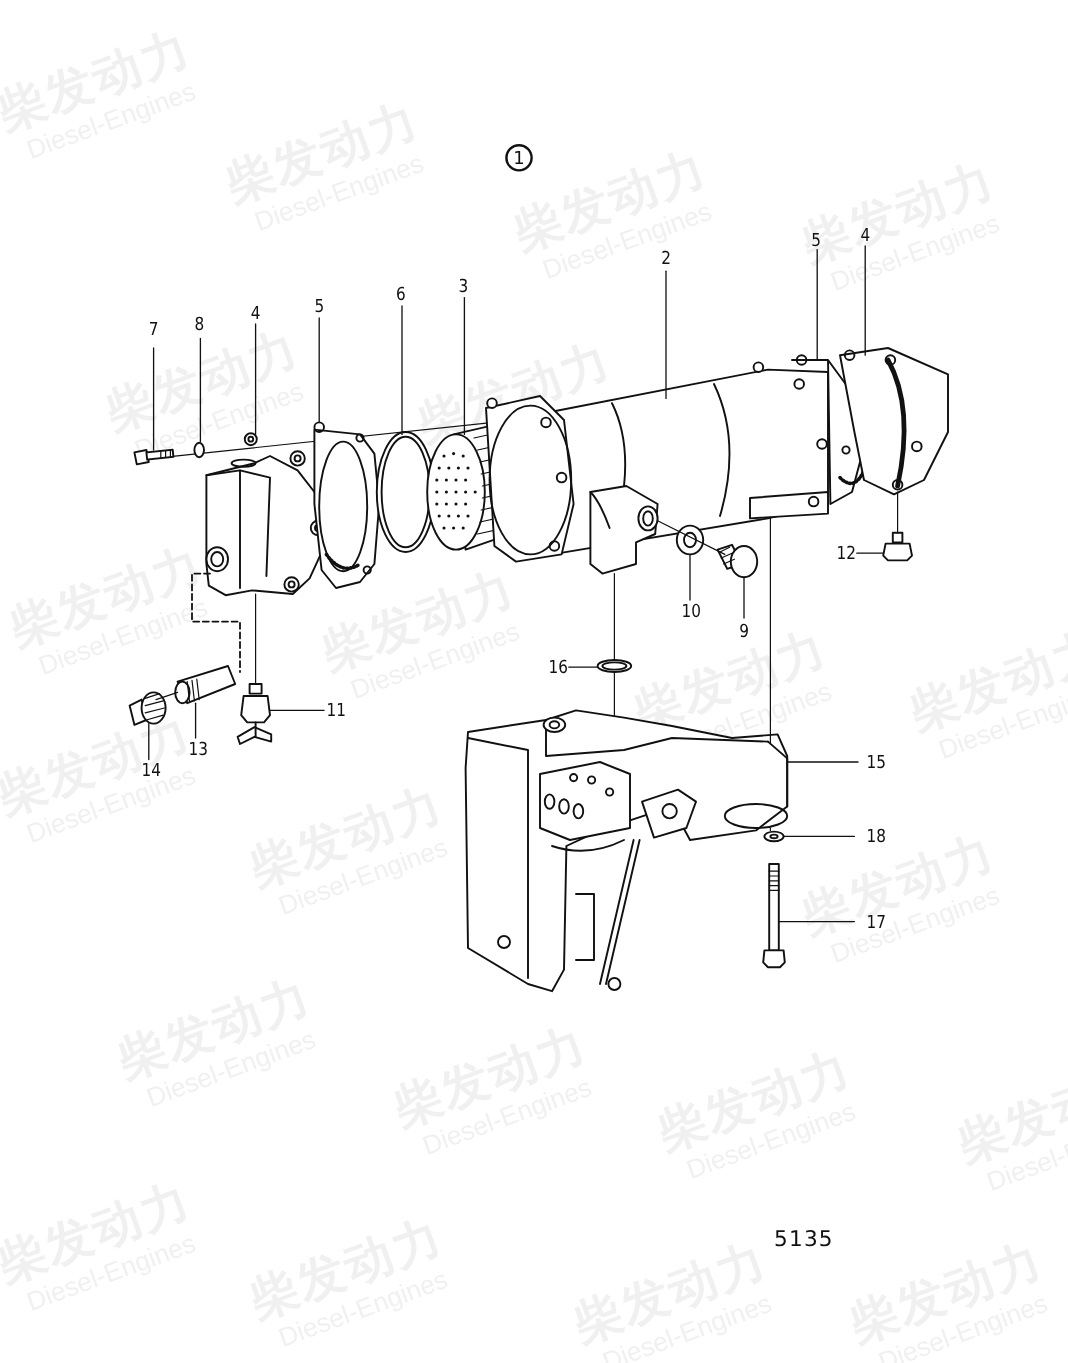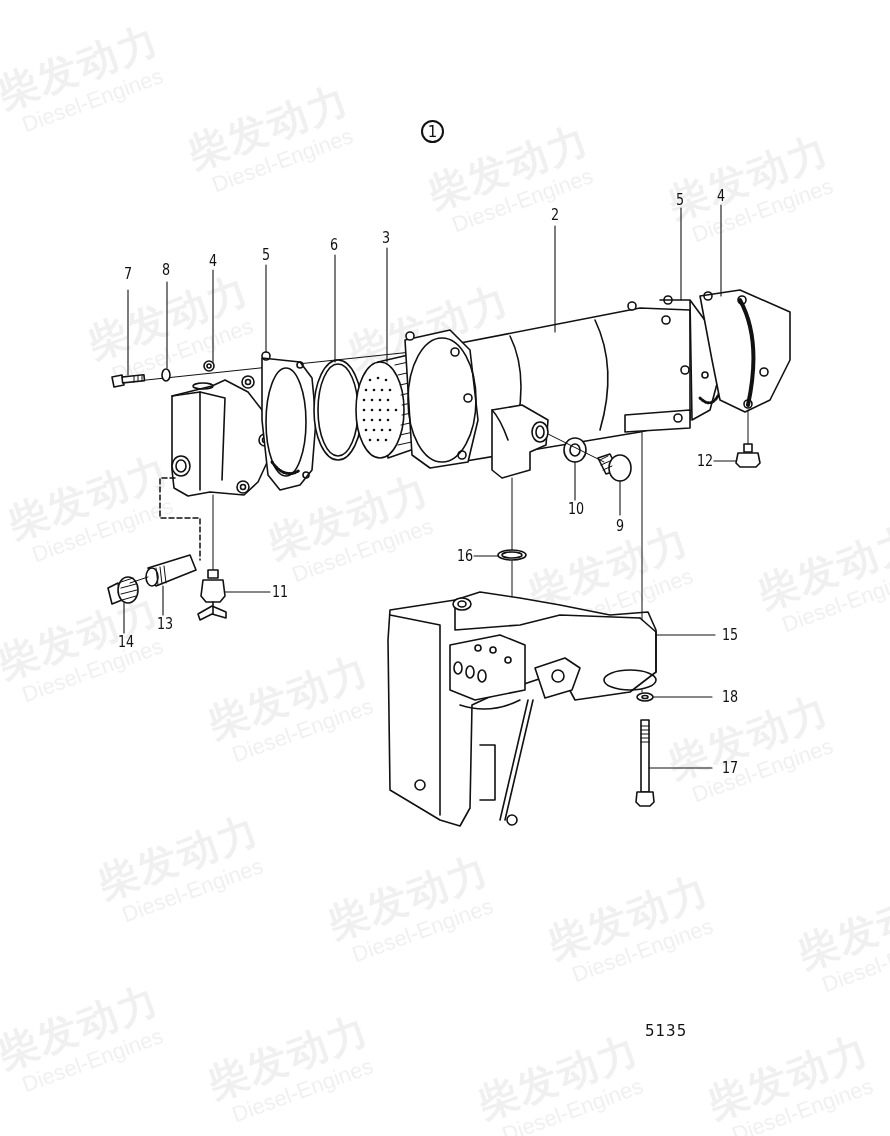--- a/index.html
+++ b/index.html
@@ -5,21 +5,21 @@
   html, body { margin: 0; padding: 0; background: #ffffff; }
   body { width: 890px; height: 1136px; position: relative; overflow: hidden;
          font-family: "DejaVu Sans", sans-serif; }
   #canvas { position: absolute; left: 0; top: 0; width: 890px; height: 1136px; }
   .wm-group { position: absolute; pointer-events: none; transform: rotate(-20deg); transform-origin: left top; }
   .wm-cn { font-family: "DejaVu Sans", sans-serif; font-weight: bold; font-size: 40px; color: rgba(200,200,200,0.28); letter-spacing: 2px; white-space: nowrap; }
   .wm-en { font-family: "Liberation Sans", sans-serif; font-size: 22px; color: rgba(200,200,200,0.28); white-space: nowrap; margin-top: -4px; margin-left: 12px; }
   .label { position: absolute; font-family: "DejaVu Sans", sans-serif; font-size: 15px; color: #111; line-height: 1; transform: scaleX(0.85); transform-origin: left top; }
   .fig-num { position: absolute; left: 421px; top: 120px; width: 23px; height: 23px; border: 2px solid #111; border-radius: 50%;
              display: flex; align-items: center; justify-content: center; font-size: 15px; font-family: "DejaVu Sans", sans-serif; color:#111; box-sizing: border-box; }
-  .drawing-no { position: absolute; left: 645px; top: 1022px; font-family: "DejaVu Sans", sans-serif; font-size: 15px; color: #111; letter-spacing: 1px; }
+  .drawing-no { position: absolute; left: 645px; top: 1022px; font-family: "DejaVu Sans", sans-serif; font-size: 18px; color: #111; letter-spacing: 1px; }
 </style>
 </head>
 <body>
 
 <div id="canvas">
 
   <div>
     <div class="wm-group" style="left:-10px; top:70px;">
         <div class="wm-cn">柴发动力</div>
         <div class="wm-en">Diesel-Engines</div>

